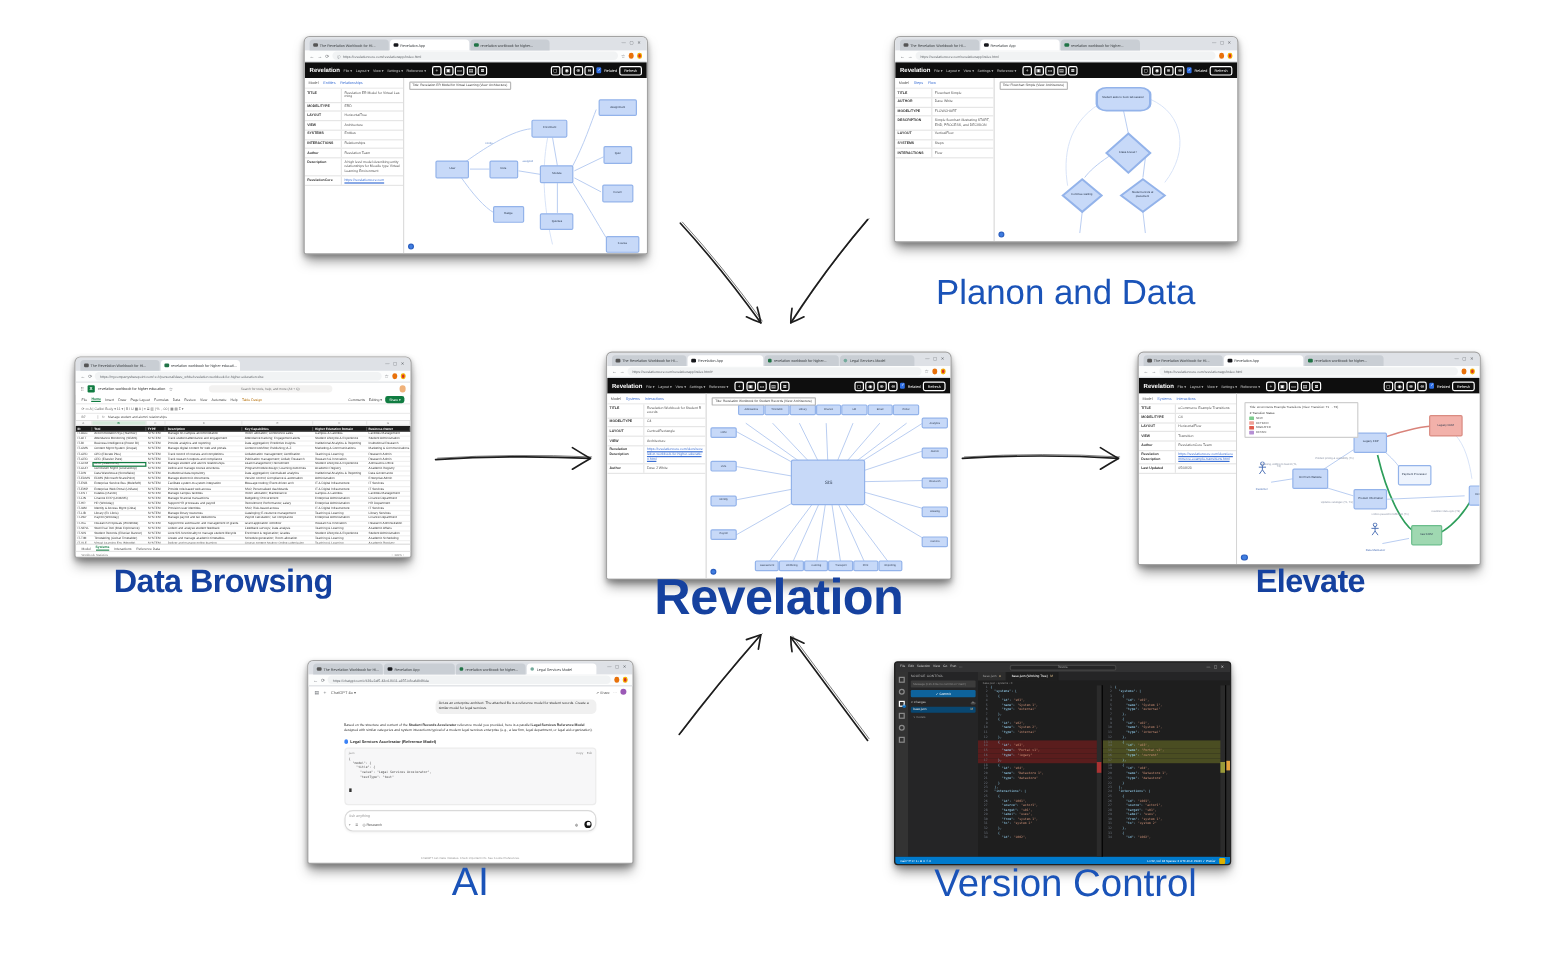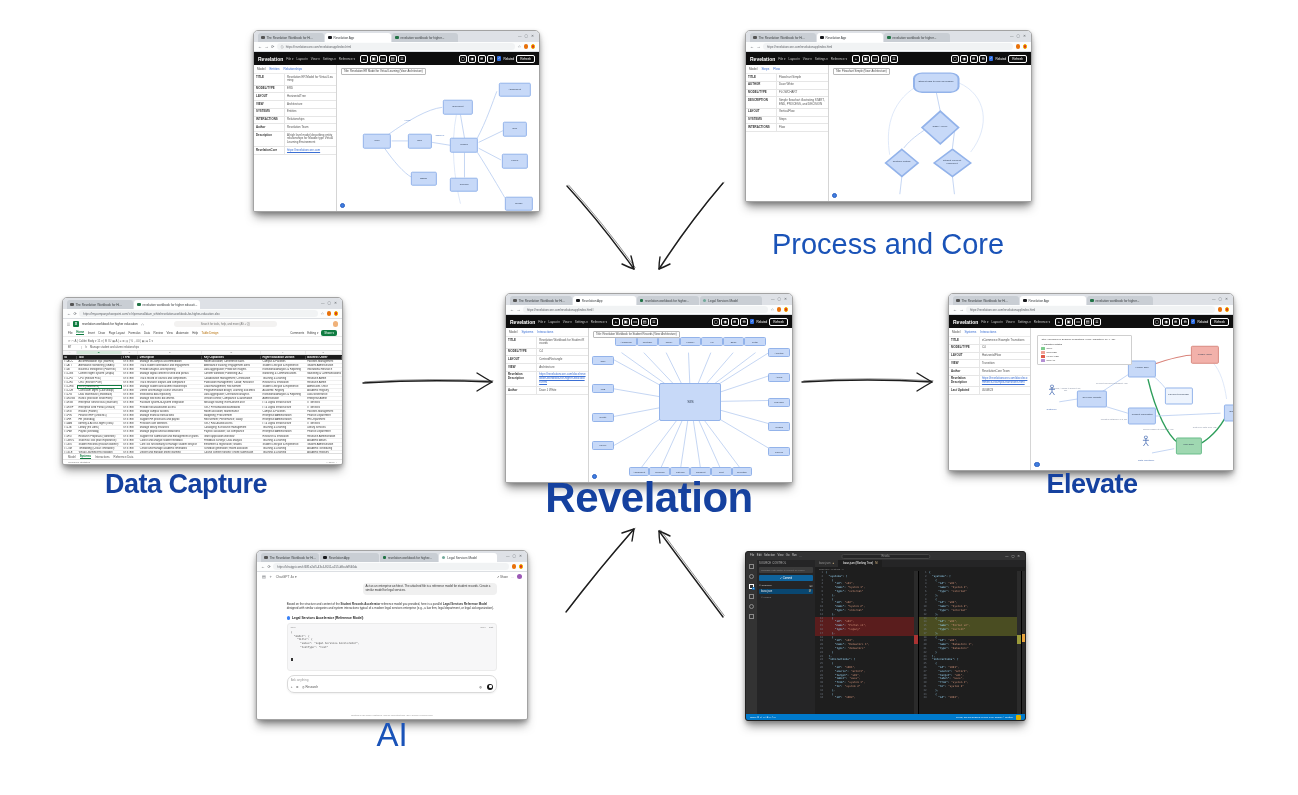--- a/index.html
+++ b/index.html
@@ -258,25 +258,26 @@
         <use href="#a6"></use>
       <path d="M622,264 Q628,267 634,269 M631,256 Q633,263 634,269"></path>
       <path d="M660,257 Q659,263 659,269 M670,264 Q664,267 659,269"></path>
       <path d="M477,373 Q485,378 492,382 M477,391 Q485,386 492,382"></path>
       <path d="M917,373 Q925,378 932,382 M917,391 Q925,386 932,382"></path>
       <path d="M632,541 Q633,535 634,529 M622,533 Q628,531 634,529"></path>
       <path d="M670,536 Q664,533 659,531 M660,543 Q659,537 659,531"></path>
     </g>
   </svg>
 
-  <div class="biglabel" style="left:888px; top:228px; font-size:29px;">Process and Core</div>
-  <div class="biglabel bold" style="left:186px; top:469px; font-size:27px;">Data Capture</div>
+  <div class="biglabel" style="left:888px; top:228px; font-size:29px;">Planon and Data</div>
+  <div class="biglabel bold" style="left:186px; top:469px; font-size:27px;">Data Browsing</div>
   <div class="biglabel bold" style="left:649px; top:474px; font-size:42px;">Revelation</div>
   <div class="biglabel bold" style="left:1092px; top:469px; font-size:27px;">Elevate</div>
   <div class="biglabel" style="left:392px; top:716px; font-size:33px;">AI</div>
+  <div class="biglabel" style="left:888px; top:718px; font-size:32px;">Version Control</div>
 
   <div class="win" style="left:253px; top:30px; width:287px; height:182px;">
     <div class="tabstrip">
 
         <span class="tab">
           <span class="fav fav-dark"></span>
           <span>The Revelation Workbook for Hi...</span>
         </span>
 
         <span class="tab active">

